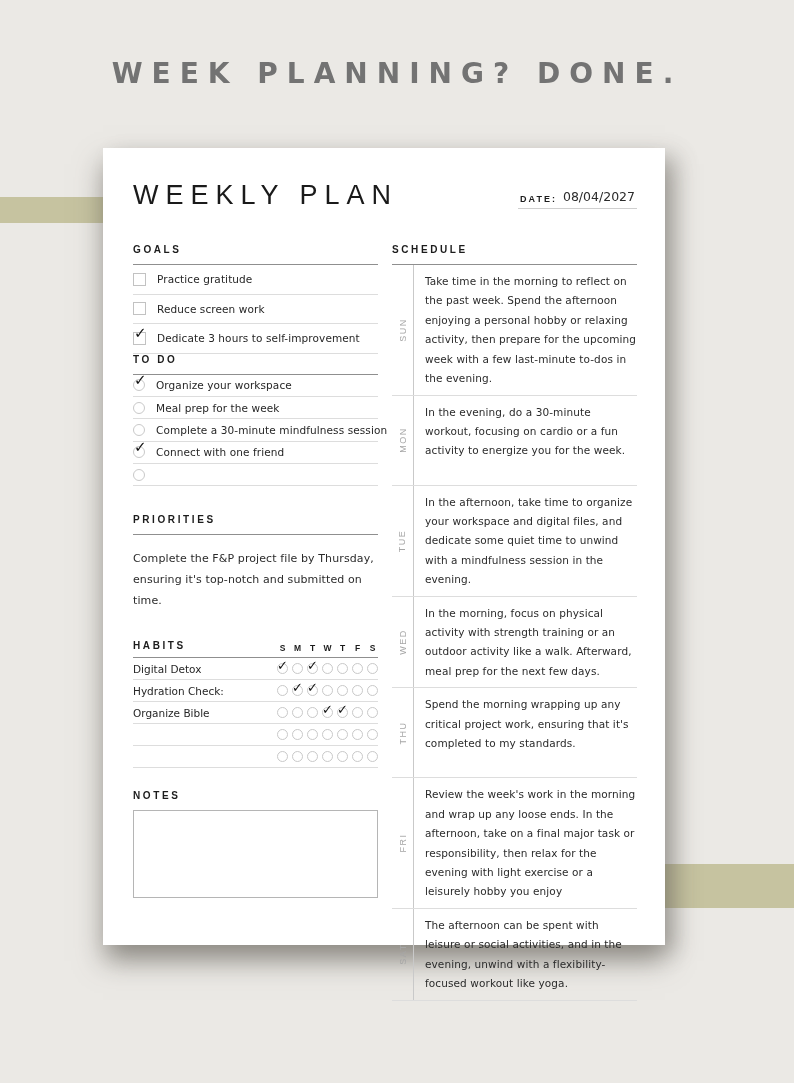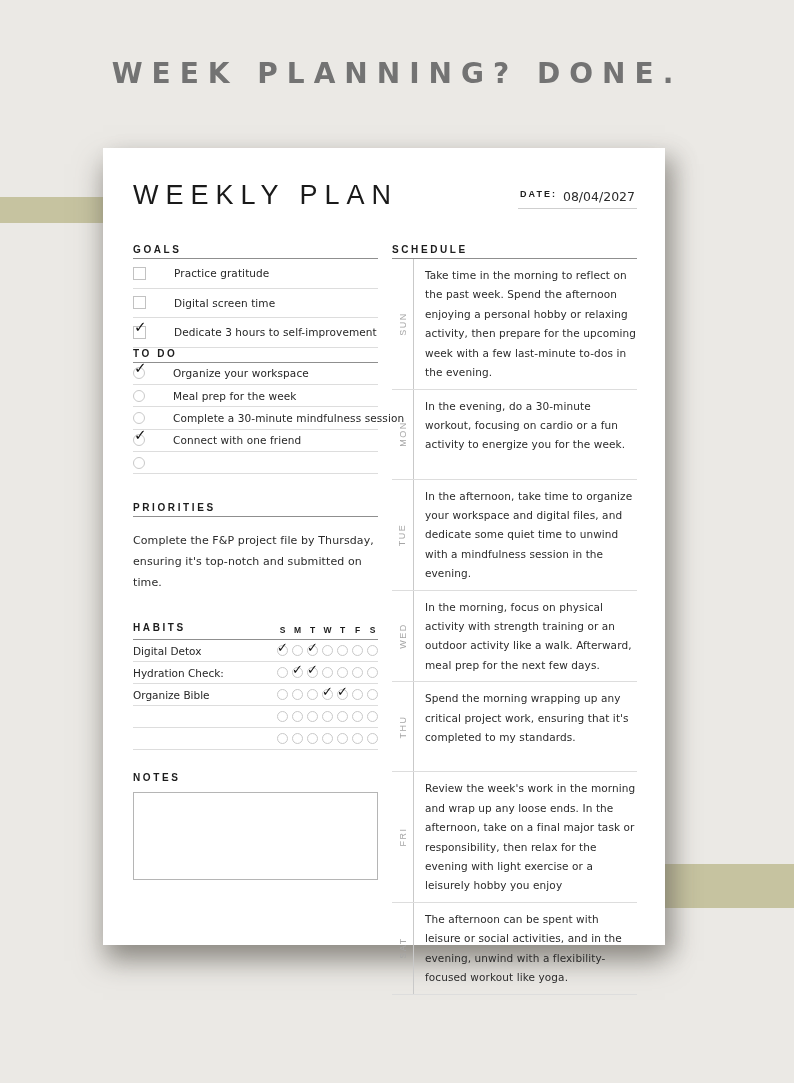--- a/index.html
+++ b/index.html
@@ -24,40 +24,40 @@
     padding:32px 28px 0 30px;
     box-shadow:0 16px 26px rgba(96,93,85,.55), 12px 8px 20px rgba(96,93,85,.30);
   }
 
   .page-header{display:flex;justify-content:space-between;align-items:flex-end;}
   .planner-title{
     font-size:27px;font-weight:300;letter-spacing:7px;color:#1a1a1a;
     font-family:"Liberation Sans",sans-serif;
   }
   .date-field{
-    display:flex;align-items:flex-start;gap:6px;
+    display:flex;align-items:flex-end;gap:6px;
     border-bottom:1px solid #cfcfcf;padding:0 2px 4px 2px;margin-bottom:2px;
   }
   .date-label{font-size:9px;font-weight:700;letter-spacing:2px;color:#1c1c1c;}
   .date-value{font-size:12.5px;}
 
   .hand{font-family:"DejaVu Sans","Liberation Sans",sans-serif;color:#2b2b2b;}
 
   .columns{display:flex;gap:14px;margin-top:33px;}
   .col-left{width:245px;flex:none;}
   .col-right{flex:1;min-width:0;}
 
   .sec-header{
     font-size:10px;font-weight:700;letter-spacing:2.6px;color:#1c1c1c;
-    border-bottom:1px solid #8f8f8f;padding-bottom:3px;
+    border-bottom:1px solid #8f8f8f;padding-bottom:9px;
   }
   .sec-header.no-line{border-bottom:none;padding-bottom:2px;}
 
   
-  .check-row{display:flex;align-items:center;gap:28px;border-bottom:1px solid #ddd;}
+  .check-row{display:flex;align-items:center;gap:11px;border-bottom:1px solid #ddd;}
   .goals .check-row{height:28.5px;}
   .todo .check-row{height:21.4px;}
   .cbox{position:relative;flex:none;box-sizing:border-box;background:#fff;}
   .cbox.square{width:13px;height:13px;border:1.5px solid #c2c2c2;}
   .cbox.circle{width:12px;height:12px;border:1.5px solid #c9c9c9;border-radius:50%;}
   .tick{
     display:none;position:absolute;left:0;top:-7px;font-size:15px;font-weight:700;color:#111;
     font-family:"DejaVu Sans",sans-serif;line-height:1;
   }
   .checked .tick{display:block;}
@@ -131,21 +131,21 @@
       <div class="section goals">
         <div class="sec-header">GOALS</div>
         <div>
   <div class="check-row">
     <span class="cbox square"></span>
     <span class="row-label hand">Practice gratitude</span>
   </div>
 
   <div class="check-row">
     <span class="cbox square"></span>
-    <span class="row-label hand">Digital screen time</span>
+    <span class="row-label hand">Reduce screen work</span>
   </div>
 
   <div class="check-row checked">
     <span class="cbox square">
                 <span class="tick">✓</span>
               </span>
     <span class="row-label hand">Dedicate 3 hours to self-improvement</span>
   </div>
 </div>
       </div>

